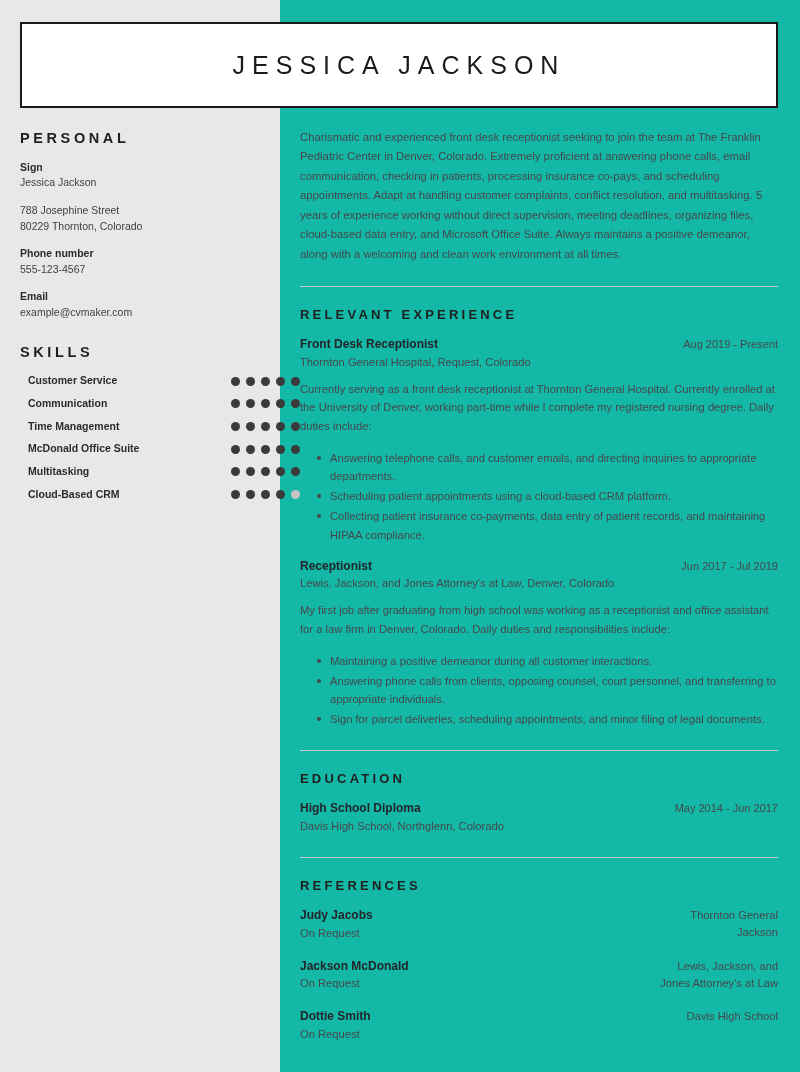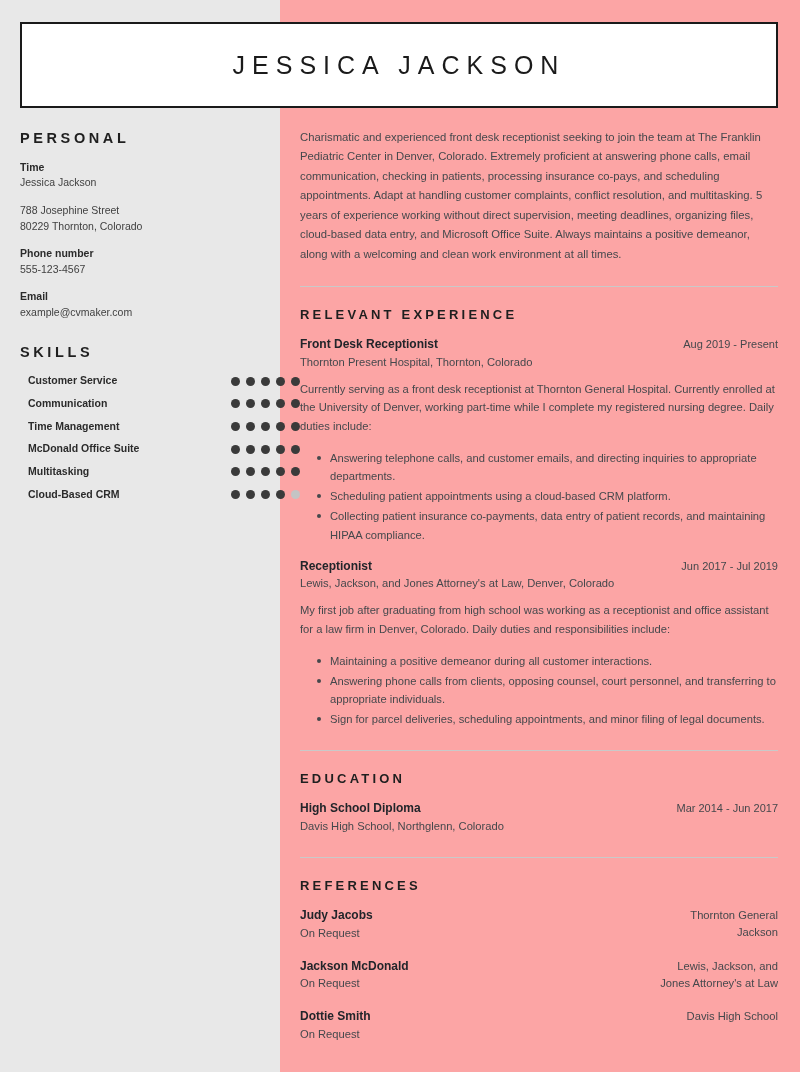--- a/index.html
+++ b/index.html
@@ -9,21 +9,21 @@
   }
   body {
     font-family: "Liberation Sans", sans-serif;
     -webkit-font-smoothing: antialiased;
   }
 
   .page {
     position: relative;
     width: 800px;
     height: 1072px;
-    background: #fca5a5;
+    background: #14b8a6;
     overflow: hidden;
   }
 
   
   .sidebar-bg {
     position: absolute;
     left: 0;
     top: 0;
     width: 280px;
     height: 1072px;
@@ -250,21 +250,21 @@
 
   <div class="header-box">
     <div class="header-name">JESSICA JACKSON</div>
   </div>
 
   <div class="sidebar">
 
     <div class="side-heading">PERSONAL</div>
 
     <div class="field">
-      <div class="field-label">Time</div>
+      <div class="field-label">Sign</div>
       <div class="field-value">Jessica Jackson</div>
     </div>
 
     <div class="field">
       <div class="field-value">788 Josephine Street</div>
       <div class="field-value">80229 Thornton, Colorado</div>
     </div>
 
     <div class="field">
       <div class="field-label">Phone number</div>
@@ -348,21 +348,21 @@
 
     <div class="divider"></div>
 
     <div class="sec-heading">RELEVANT EXPERIENCE</div>
     <div id="experience-list">
         <div class="entry">
           <div class="entry-head">
             <div class="entry-title">Front Desk Receptionist</div>
             <div class="entry-date">Aug 2019 - Present</div>
           </div>
-          <div class="entry-sub">Thornton Present Hospital, Thornton, Colorado</div>
+          <div class="entry-sub">Thornton General Hospital, Request, Colorado</div>
           <p class="entry-desc">Currently serving as a front desk receptionist at Thornton General Hospital. Currently enrolled at the University of Denver, working part-time while I complete my registered nursing degree. Daily duties include:</p>
           <ul class="bullets">
             <li>Answering telephone calls, and customer emails, and directing inquiries to appropriate departments.</li>
             <li>Scheduling patient appointments using a cloud-based CRM platform.</li>
             <li>Collecting patient insurance co-payments, data entry of patient records, and maintaining HIPAA compliance.</li>
           </ul>
         </div>
         <div class="entry">
           <div class="entry-head">
             <div class="entry-title">Receptionist</div>
@@ -378,21 +378,21 @@
         </div>
       </div>
 
     <div class="divider"></div>
 
     <div class="sec-heading">EDUCATION</div>
     <div id="education-list">
         <div class="entry">
           <div class="entry-head">
             <div class="entry-title">High School Diploma</div>
-            <div class="entry-date">Mar 2014 - Jun 2017</div>
+            <div class="entry-date">May 2014 - Jun 2017</div>
           </div>
           <div class="entry-sub">Davis High School, Northglenn, Colorado</div>
         </div>
       </div>
 
     <div class="divider"></div>
 
     <div class="sec-heading">REFERENCES</div>
     <div id="references-list">
         <div class="ref-row">

